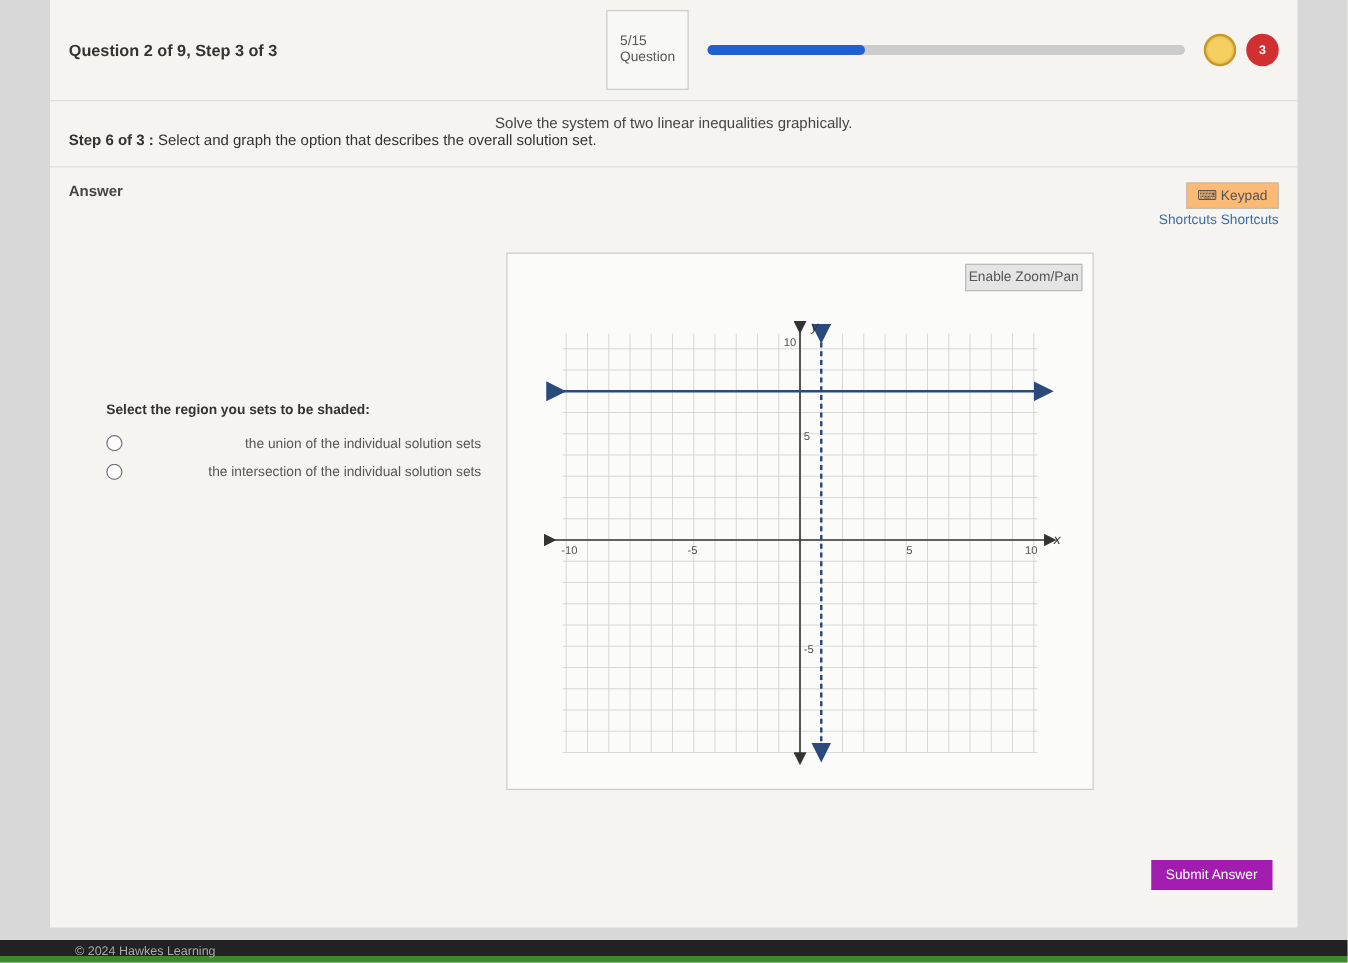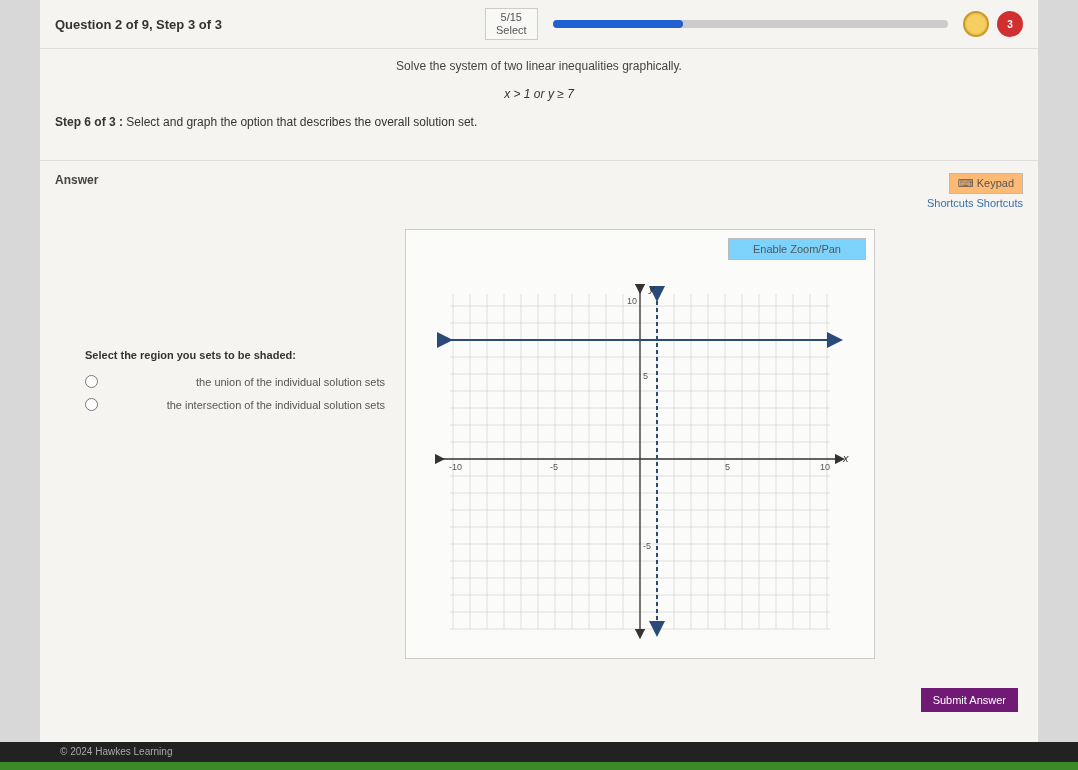--- a/index.html
+++ b/index.html
@@ -24,24 +24,24 @@
     }
     .question-label {
       font-weight: bold;
       font-size: 13px;
       color: #333;
       flex: 0 0 auto;
       width: 430px;
     }
     .correct-box {
       border: 1px solid #ccc;
-      padding: 2px 10px;
+      padding: 18px 10px;
       font-size: 11px;
       color: #555;
-      text-align: center;
+      text-align: left;
       background: #f8f8f6;
       line-height: 1.2;
     }
     .progress-wrap {
       flex: 1;
       margin: 0 15px;
       height: 8px;
       background: #ccc;
       border-radius: 4px;
       position: relative;
@@ -73,21 +73,21 @@
       font-weight: bold;
     }
     .divider { border-top: 1px solid #ddd; margin: 4px 0 0 0; }
     .problem-area { padding: 10px 15px; }
     .problem-text { font-size: 12px; color: #444; text-align: center; }
     .equation { text-align: center; font-size: 12px; color: #333; margin: 14px 0; font-style: italic; }
     .step-text { font-size: 12px; color: #333; }
     .step-text b { font-weight: bold; }
     .answer-section {
       border-top: 1px solid #ddd;
-      margin-top: 21px;
+      margin-top: 4px;
       padding: 12px 15px;
     }
     .answer-header {
       display: flex;
       justify-content: space-between;
       align-items: flex-start;
     }
     .answer-label { font-size: 12px; color: #444; font-weight: bold; }
     .right-tools { text-align: right; }
     .keypad-btn {
@@ -137,80 +137,79 @@
       border: 1px solid #ccc;
       background: #fbfbf9;
       padding: 4px;
     }
     .zoom-row {
       text-align: right;
       padding: 4px;
     }
     .zoom-btn {
       border: 1px solid #bbb;
-      background: #7dd3fc;
-      padding: 4px 24px;
+      background: #e5e5e5;
+      padding: 4px 2px;
       font-size: 11px;
       color: #555;
       cursor: pointer;
     }
     .graph-wrap {
       padding: 10px;
       display: flex;
       justify-content: center;
     }
     svg { display: block; }
     .submit-btn {
       position: absolute;
       right: 20px;
       bottom: 30px;
-      background: #701a75;
+      background: #a21caf;
       color: white;
       border: none;
       padding: 6px 12px;
       font-size: 11px;
       cursor: pointer;
       text-align: center;
     }
     .footer-bar {
       position: absolute;
       left: 0; right: 0; bottom: 0;
-      height: 28px;
+      height: 18px;
       background: linear-gradient(#222 0%, #222 70%, #3a8a2a 70%, #3a8a2a 100%);
       color: #aaa;
       font-size: 10px;
       padding-left: 60px;
       display: flex;
       align-items: flex-start;
       padding-top: 4px;
     }
   </style>
 </head>
 <body>
 
 <div class="page">
   <div class="header-row">
     <div class="question-label">Question 2 of 9, Step 3 of 3</div>
     <div class="correct-box">
       <div>5/15</div>
-      <div>Select</div>
+      <div>Question</div>
     </div>
     <div class="progress-wrap">
       <div class="progress-fill"></div>
     </div>
     <div class="coin-icon"></div>
     <div class="heart-icon">
       <span>3</span>
     </div>
   </div>
   <div class="divider"></div>
 
   <div class="problem-area">
     <div class="problem-text">Solve the system of two linear inequalities graphically.</div>
-    <div class="equation">x &gt; 1 or y ≥ 7</div>
     <div class="step-text">
       <b>Step 6 of 3 :</b><span> Select and graph the option that describes the overall solution set.</span>
     </div>
   </div>
 
   <div class="answer-section">
     <div class="answer-header">
       <div class="answer-label">Answer</div>
       <div class="right-tools">
         <div class="keypad-btn">Keypad</div>

